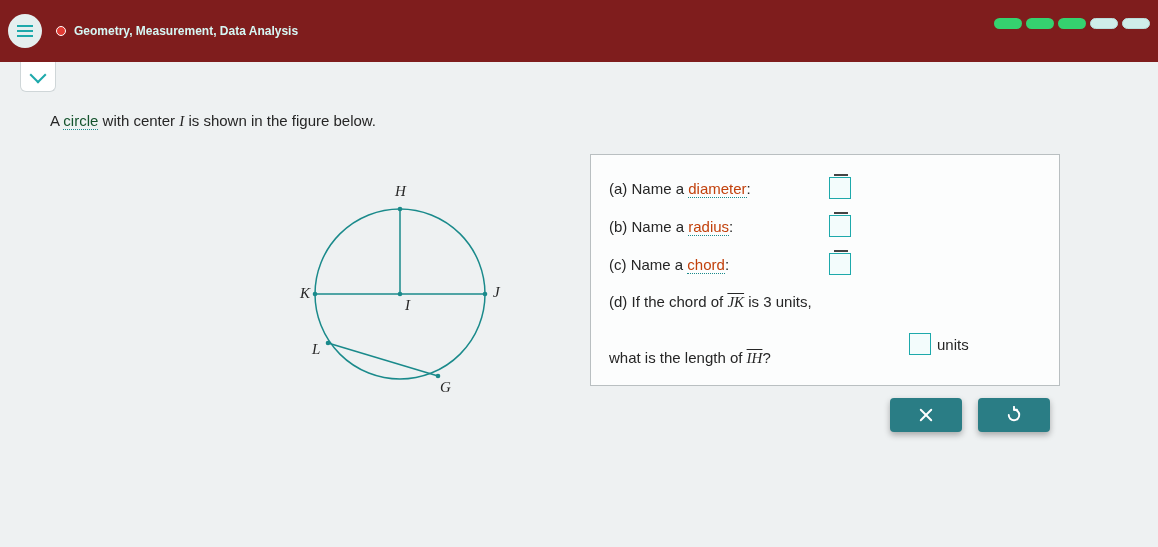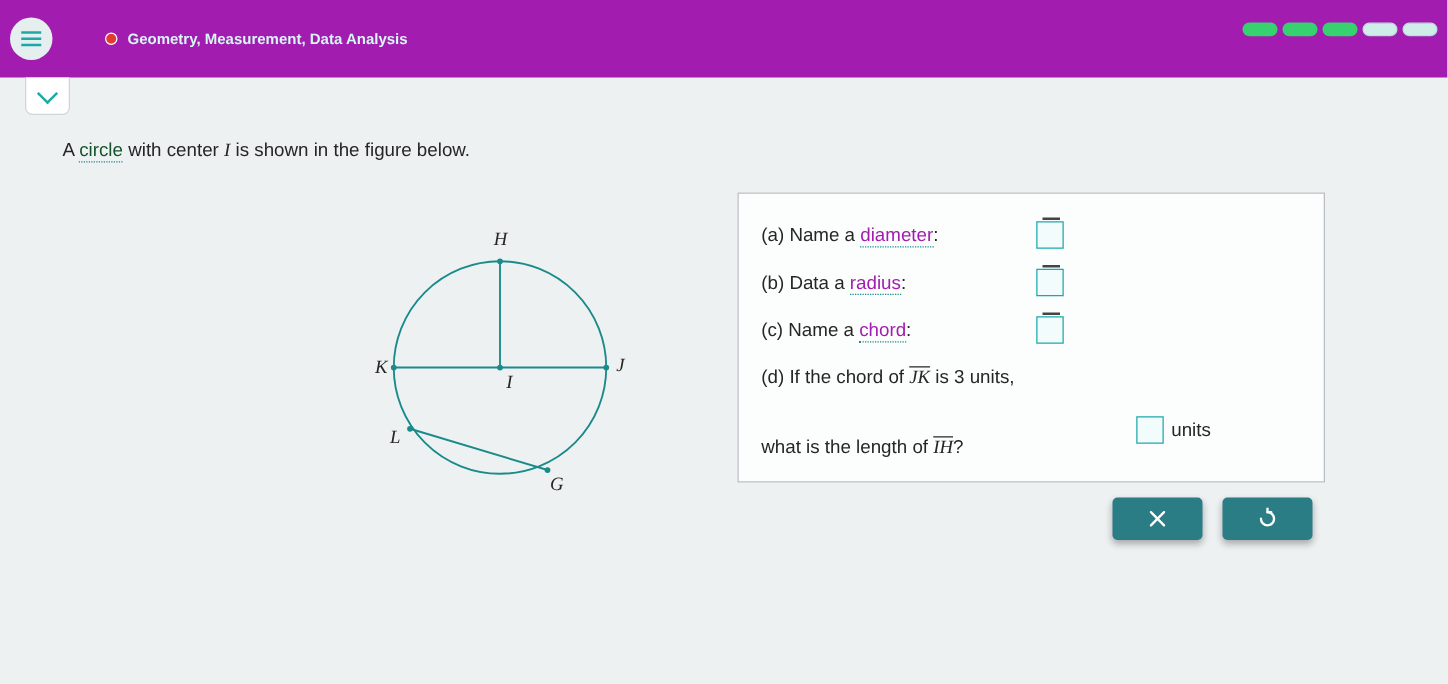--- a/index.html
+++ b/index.html
@@ -1,19 +1,19 @@
 <!DOCTYPE html>
 <html><head>
   <meta charset="utf-8">
   <style>
     * { margin:0; padding:0; box-sizing:border-box; font-family:Arial,Helvetica,sans-serif; }
     body { width:1158px; height:547px; background:#eef1f2; overflow:hidden; }
 
-    .topbar { display:flex; align-items:center; height:62px; background:#a21caf;
-              padding-left:8px; color:#fff; position:relative;gap:28px; }
+    .topbar { display:flex; align-items:center; height:62px; background:#7f1d1d;
+              padding-left:8px; color:#fff; position:relative; }
     .menu-btn { width:34px; height:34px; border-radius:50%; background:#e5efef;
                 display:flex; align-items:center; justify-content:center;
                 cursor:pointer; margin-right:14px; }
     .menu-icon{ width:16px; height:2px; background:#1da9ab; position:relative; }
     .menu-icon::before,.menu-icon::after{content:"";position:absolute;left:0;width:16px;height:2px;background:#1da9ab;}
     .menu-icon::before{top:-5px;} .menu-icon::after{top:5px;}
     .crumb-row{ display:flex; align-items:center; font-size:12px; font-weight:600;
                 color:#d6f7f4; }
     .red-dot{ width:10px;height:10px;border-radius:50%;background:#e23b34;
               border:1.5px solid #fff; margin-right:8px; }
@@ -46,21 +46,21 @@
               background:#fcfdfd; position:relative; }
     .answers .row{ display:flex; align-items:center; min-height:38px; font-size:15px; }
     .answers .lbl{ flex: 0 0 220px; }
     .seg-box{ width:22px; height:22px; border:1px solid #1da9ab; background:#f3fcfc;
               cursor:pointer; position:relative; display:inline-block; }
     .seg-box .bar{ position:absolute; top:-4px; left:4px; width:14px; height:1.5px;
                    background:#444; }
     .num-box{ width:22px; height:22px; border:1px solid #1da9ab; background:#f3fcfc;
               margin-right:6px; display:inline-block; }
     .ovl{ text-decoration:overline; font-style:italic; font-family:Georgia,serif; }
-    .hint-link{ color:#a21caf; border-bottom:1.5px dotted #1a8a8b; }
+    .hint-link{ color:#c2410c; border-bottom:1.5px dotted #1a8a8b; }
 
     .btn-bar{ display:flex; gap:16px; justify-content:flex-end; margin-top:12px;
               padding-right:10px; }
     .aleks-btn{ width:72px; height:34px; background:#2a7d85; color:#fff;
                 border-radius:4px; display:flex; align-items:center;
                 justify-content:center; font-size:17px; cursor:pointer;
                 box-shadow:0 3px 6px rgba(0,0,0,.3); }
     .aleks-btn svg{ width:18px;height:18px;}
   </style>
 </head>
@@ -125,21 +125,21 @@
 
     <div style="display:flex;flex-direction:column;">
       <div class="answers">
         <div class="row">
           <span class="lbl"><span>(a) Name a </span><span class="hint-link">diameter</span><span>:</span></span>
           <span class="seg-box">
               <span class="bar"></span>
             </span>
         </div>
         <div class="row">
-          <span class="lbl"><span>(b) Data a </span><span class="hint-link">radius</span><span>:</span></span>
+          <span class="lbl"><span>(b) Name a </span><span class="hint-link">radius</span><span>:</span></span>
           <span class="seg-box">
               <span class="bar"></span>
             </span>
         </div>
         <div class="row">
           <span class="lbl"><span>(c) Name a </span><span class="hint-link">chord</span><span>:</span></span>
           <span class="seg-box">
               <span class="bar"></span>
             </span>
         </div>

